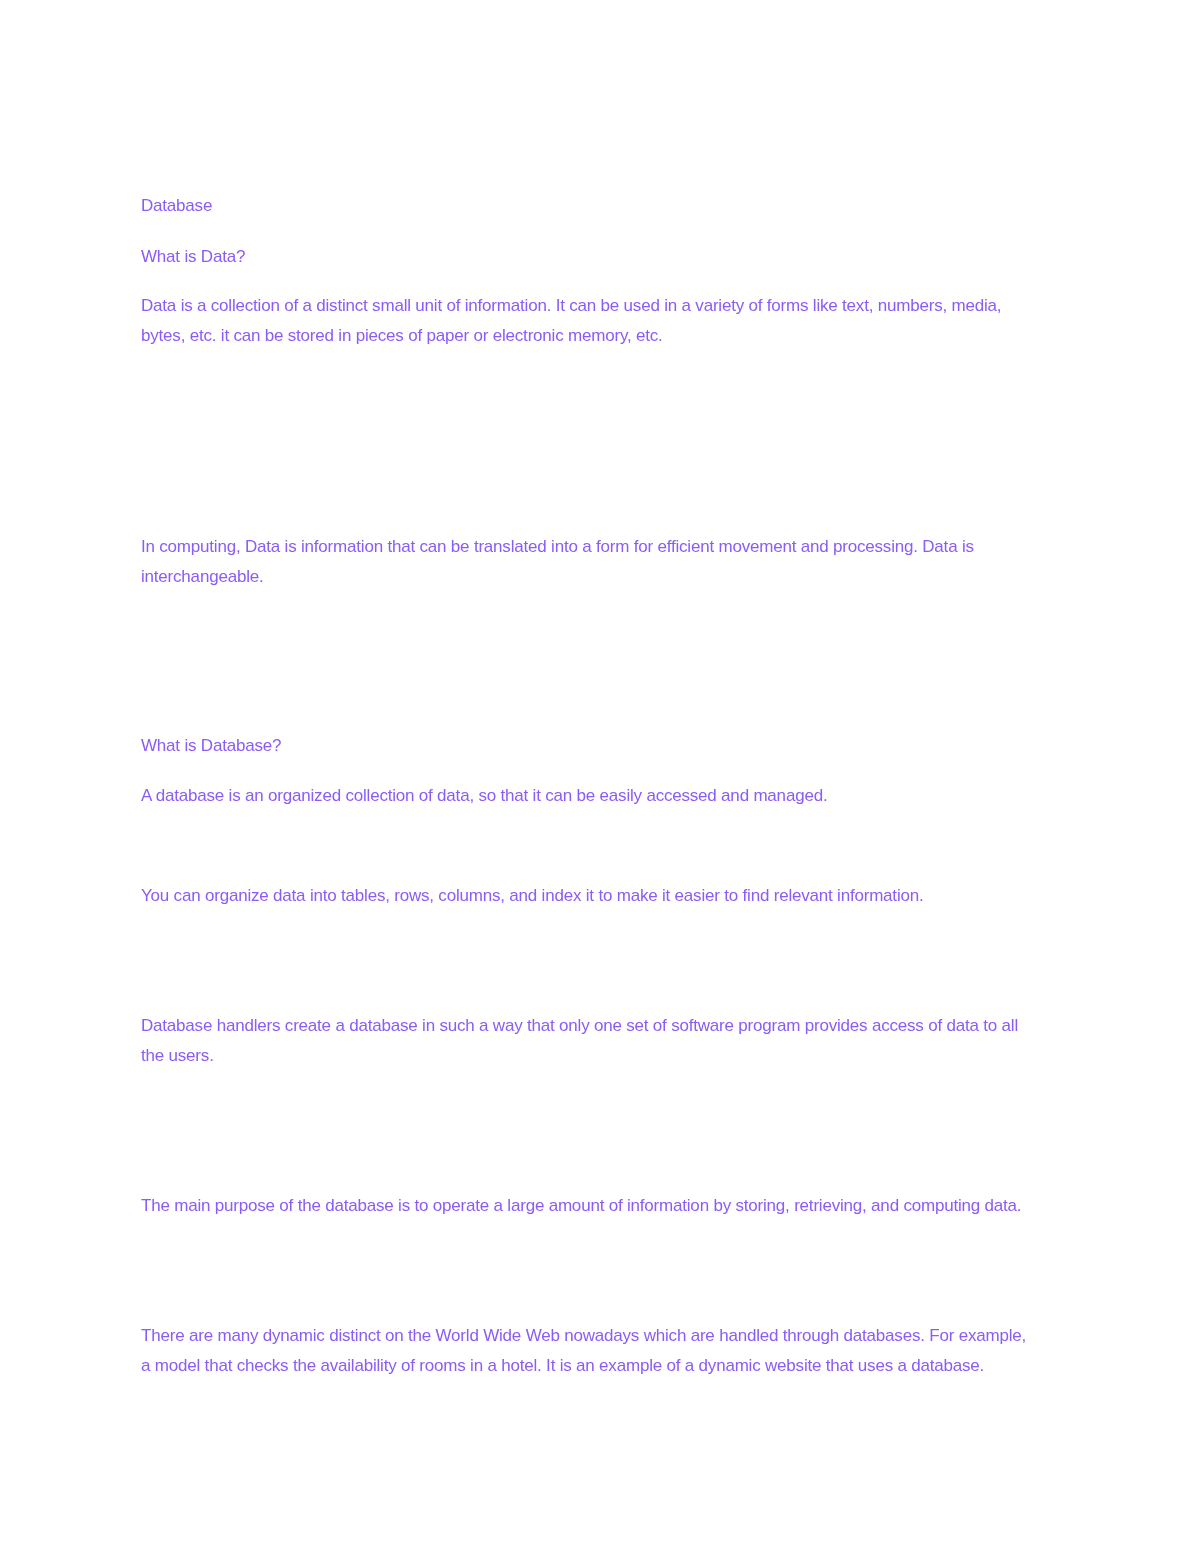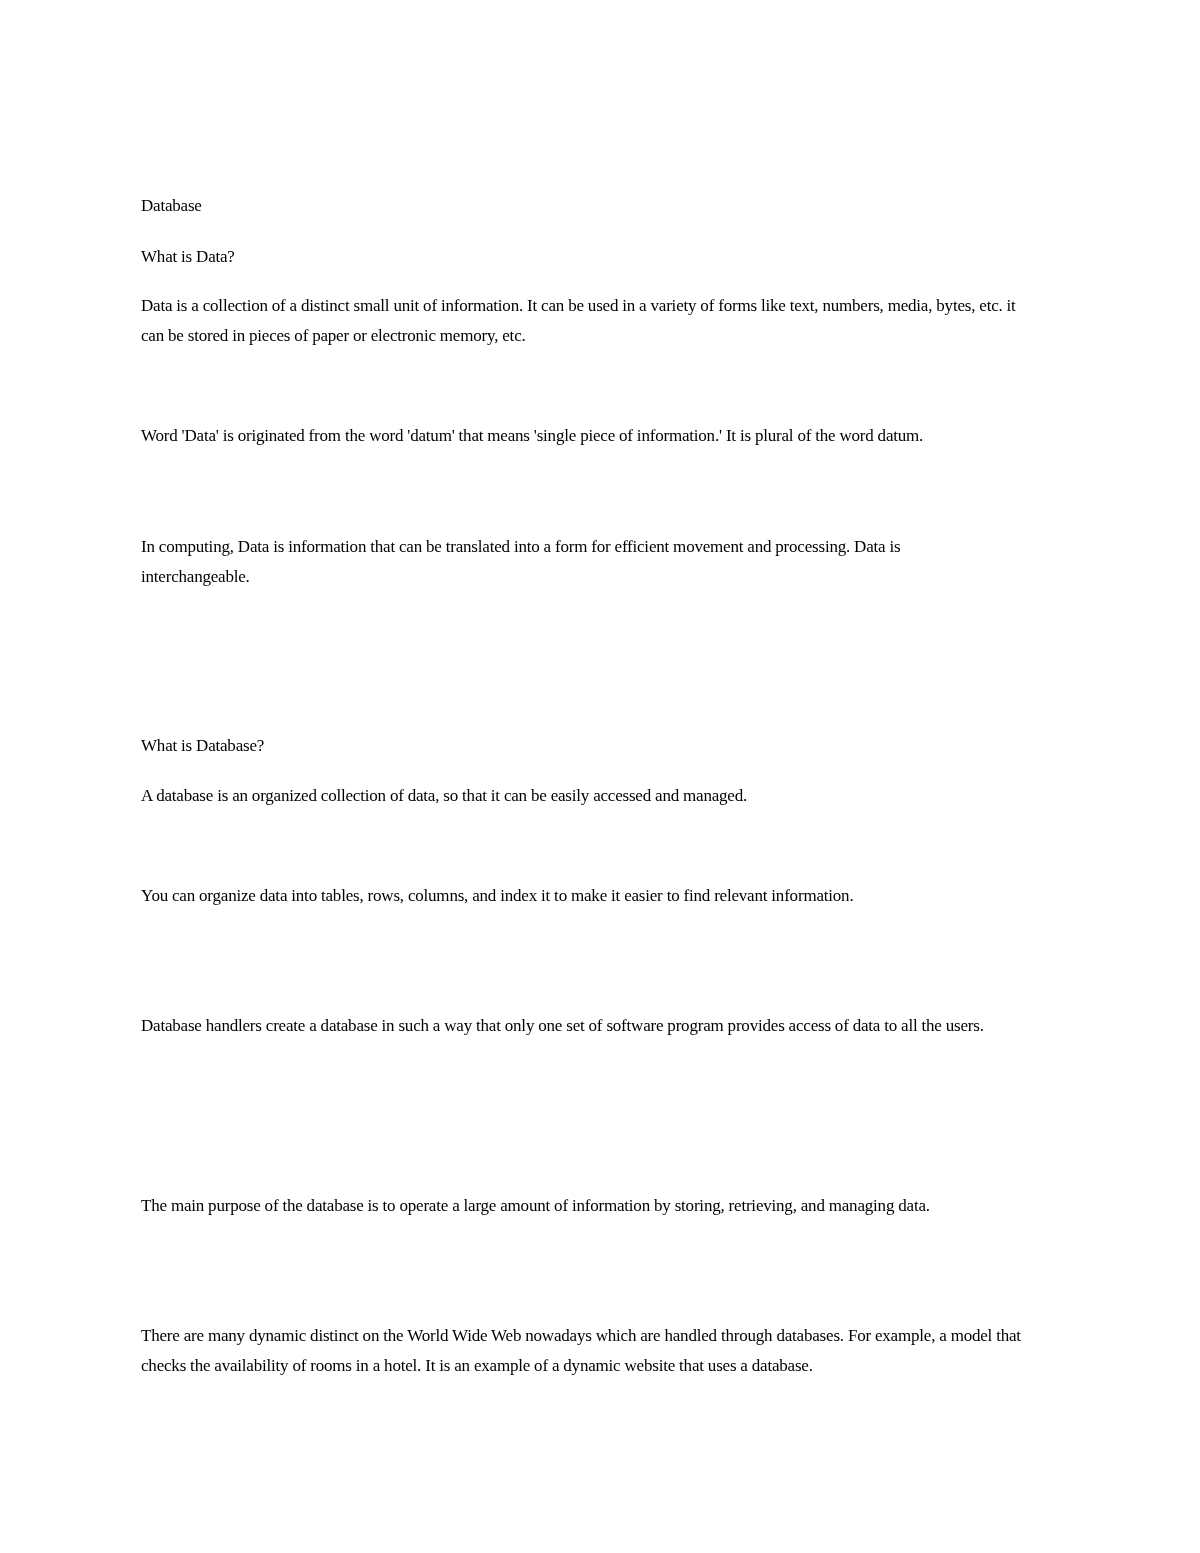--- a/index.html
+++ b/index.html
@@ -3,36 +3,35 @@
   <meta charset="utf-8">
   <style>
     html, body { margin: 0; padding: 0; background: #ffffff; }
     body { width: 1200px; height: 1553px; position: relative; overflow: hidden; }
     .page { position: absolute; left: 0; top: 0; width: 1200px; height: 1553px; background: #ffffff; }
     .para {
       position: absolute;
       left: 141px;
       width: 920px;
       margin: 0;
-      font-family: Liberation Serif, serif;
+      font-family: Liberation Sans, sans-serif;
       font-size: 17px;
       line-height: 30px;
-      color: #000000;
+      color: #8b5cf6;
       letter-spacing: -0.2px;
       white-space: normal;
     }
   </style>
 </head>
 <body>
 
 <div class="page">
   <p class="para" style="top:191px">Database</p>
   <p class="para" style="top:242px">What is Data?</p>
   <p class="para" style="top:291px; width:900px">Data is a collection of a distinct small unit of information. It can be used in a variety of forms like text, numbers, media, bytes, etc. it can be stored in pieces of paper or electronic memory, etc.</p>
-  <p class="para" style="top:421px; width:900px">Word 'Data' is originated from the word 'datum' that means 'single piece of information.' It is plural of the word datum.</p>
   <p class="para" style="top:532px; width:860px">In computing, Data is information that can be translated into a form for efficient movement and processing. Data is interchangeable.</p>
   <p class="para" style="top:731px">What is Database?</p>
   <p class="para" style="top:781px">A database is an organized collection of data, so that it can be easily accessed and managed.</p>
   <p class="para" style="top:881px; width:850px">You can organize data into tables, rows, columns, and index it to make it easier to find relevant information.</p>
   <p class="para" style="top:1011px; width:880px">Database handlers create a database in such a way that only one set of software program provides access of data to all the users.</p>
-  <p class="para" style="top:1191px; width:925px">The main purpose of the database is to operate a large amount of information by storing, retrieving, and managing data.</p>
+  <p class="para" style="top:1191px; width:925px">The main purpose of the database is to operate a large amount of information by storing, retrieving, and computing data.</p>
   <p class="para" style="top:1321px; width:895px">There are many dynamic distinct on the World Wide Web nowadays which are handled through databases. For example, a model that checks the availability of rooms in a hotel. It is an example of a dynamic website that uses a database.</p>
 </div>
 
 </body></html>

